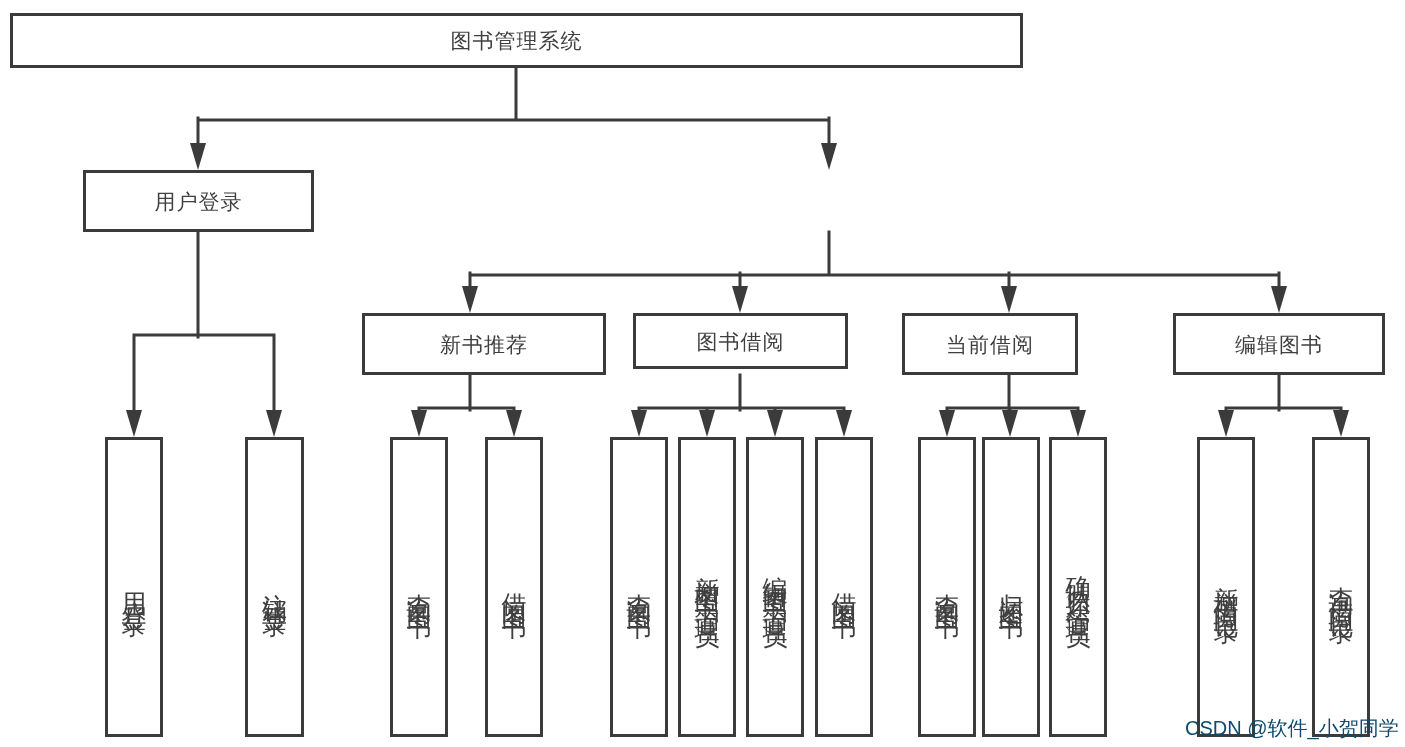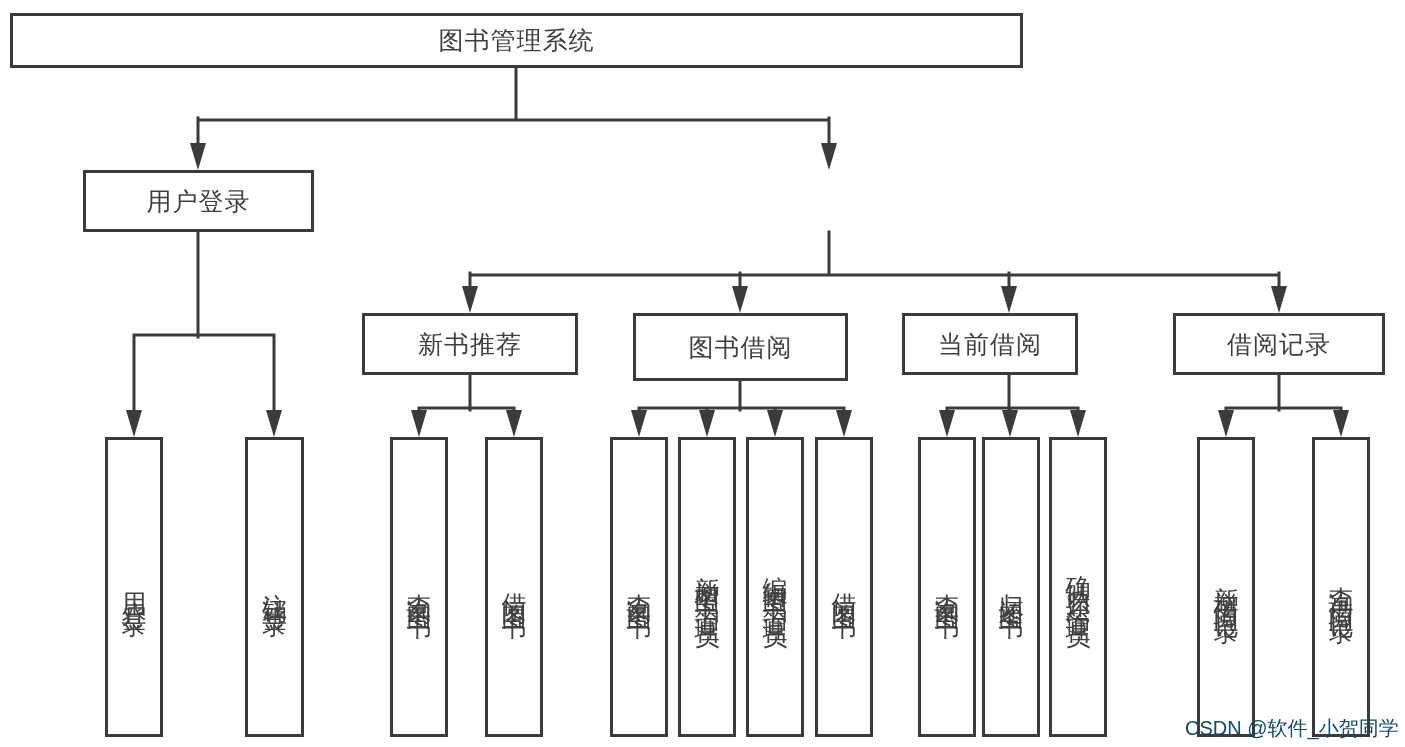--- a/index.html
+++ b/index.html
@@ -7,21 +7,21 @@
     position:relative; width:1405px; height:747px; background:#ffffff;
     font-family:"Liberation Sans","DejaVu Sans",sans-serif; color:#3f3f3f;
     overflow:hidden;
   }
   .wires{position:absolute; left:0; top:0; width:1405px; height:747px;}
   .box{
     position:absolute; box-sizing:border-box; background:#ffffff;
     border:3px solid #3b3b3b; display:flex; align-items:center; justify-content:center;
     text-align:center;
   }
-  .box.h span{font-size:25px; line-height:1; letter-spacing:1px; white-space:nowrap;}
+  .box.h span{font-size:21px; line-height:1; letter-spacing:1px; white-space:nowrap;}
   .box.v span{
     writing-mode:vertical-rl; text-orientation:mixed;
     font-size:25px; line-height:1; letter-spacing:7px; white-space:nowrap;
   }
   .watermark{
     position:absolute; left:1185px; top:716px; width:220px;
     font-size:20px; line-height:24px; color:#0c4a6e; white-space:nowrap;
   }
 </style>
 </head>
@@ -87,31 +87,31 @@
   </svg>
 
   <div class="box h" style="left:10px;top:13px;width:1013px;height:55px">
     <span>图书管理系统</span>
   </div>
 
   <div class="box h" style="left:83px;top:170px;width:231px;height:62px">
     <span>用户登录</span>
   </div>
 
-  <div class="box h" style="left:362px;top:313px;width:216px;height:62px">
+  <div class="box h" style="left:362px;top:313px;width:244px;height:62px">
     <span>新书推荐</span>
   </div>
-  <div class="box h" style="left:633px;top:313px;width:215px;height:68px">
+  <div class="box h" style="left:633px;top:313px;width:215px;height:56px">
     <span>图书借阅</span>
   </div>
   <div class="box h" style="left:902px;top:313px;width:176px;height:62px">
     <span>当前借阅</span>
   </div>
   <div class="box h" style="left:1173px;top:313px;width:212px;height:62px">
-    <span>借阅记录</span>
+    <span>编辑图书</span>
   </div>
 
   <div class="box v" style="left:105px;top:437px;width:58px;height:300px">
     <span>用户登录</span>
   </div>
   <div class="box v" style="left:245px;top:437px;width:59px;height:300px">
     <span>注销登录</span>
   </div>
 
   <div class="box v" style="left:390px;top:437px;width:58px;height:300px">

